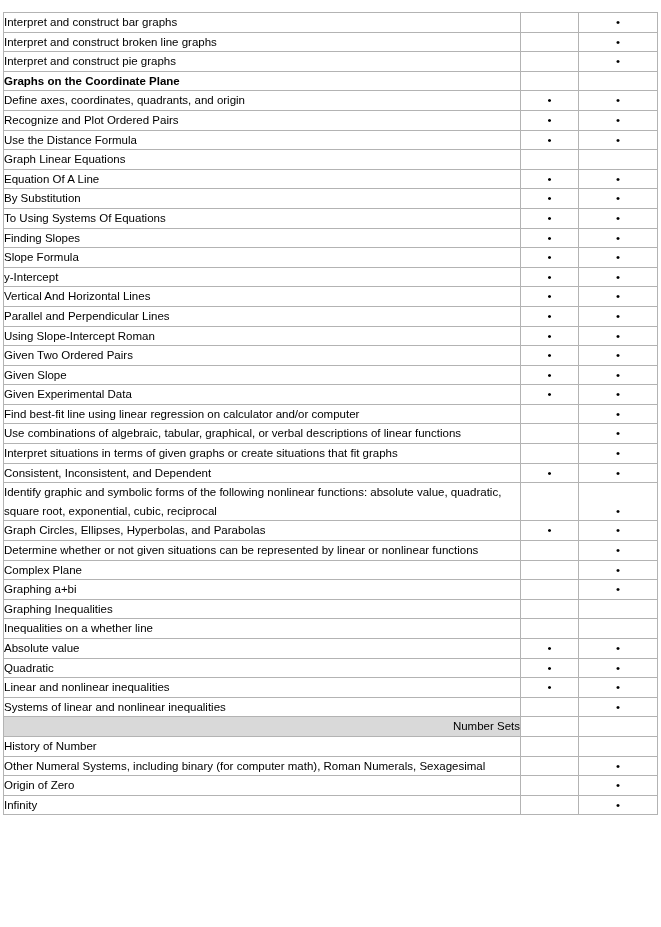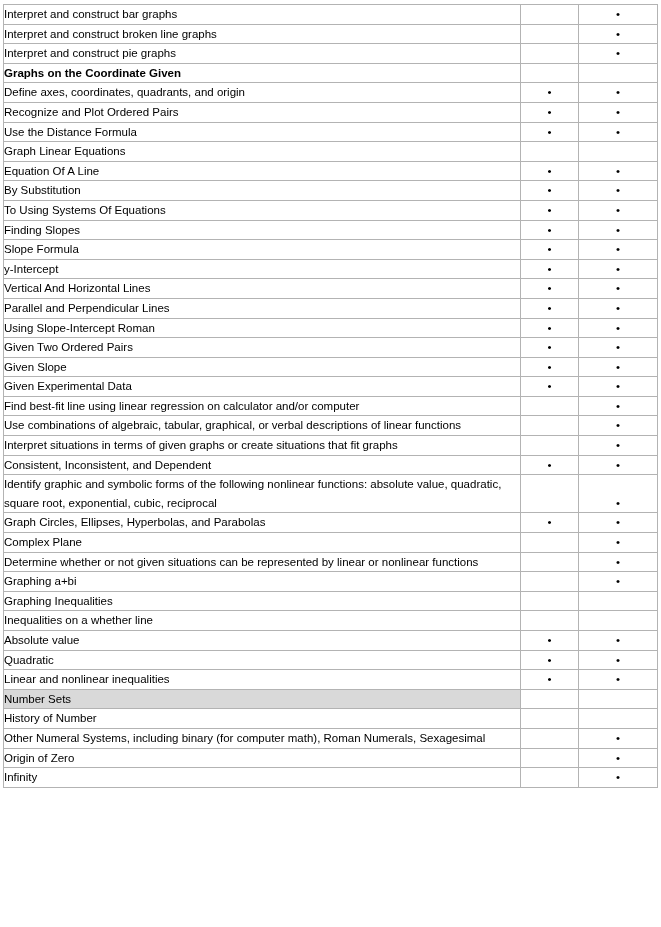--- a/index.html
+++ b/index.html
@@ -15,21 +15,21 @@
     font-size: 11.5px;
     color: #000000;
     overflow: hidden;
   }
 
   #scope-table {
     border-collapse: collapse;
     table-layout: fixed;
     width: 654px;
     margin-left: 3px;
-    margin-top: 4px;
+    margin-top: 12px;
   }
 
   #scope-table col.col-topic  { width: 517px; }
   #scope-table col.col-mark-a { width:  58px; }
   #scope-table col.col-mark-b { width:  79px; }
 
   #scope-table td {
     border: 1px solid #b3b3b3;
     padding: 0;
     vertical-align: bottom;
@@ -46,21 +46,21 @@
     word-wrap: break-word;
   }
 
   
   .topic-cell.lvl-1 { padding-left: 51px; }
 
   .topic-cell.bold { font-weight: bold; }
 
   .topic-cell.section {
     background: #d9d9d9;
-    text-align: left;
+    text-align: right;
     padding-left: 0;
     padding-right: 0;
   }
 
   .mark-cell {
     text-align: center;
     vertical-align: bottom;
   }
 
   .dot {
@@ -88,21 +88,21 @@
         <td class="topic-cell">Interpret and construct broken line graphs</td>
         <td class="mark-cell"></td>
         <td class="mark-cell"><span class="dot">•</span></td>
       </tr>
       <tr>
         <td class="topic-cell">Interpret and construct pie graphs</td>
         <td class="mark-cell"></td>
         <td class="mark-cell"><span class="dot">•</span></td>
       </tr>
       <tr>
-        <td class="topic-cell bold">Graphs on the Coordinate Given</td>
+        <td class="topic-cell bold">Graphs on the Coordinate Plane</td>
         <td class="mark-cell"></td>
         <td class="mark-cell"></td>
       </tr>
       <tr>
         <td class="topic-cell">Define axes, coordinates, quadrants, and origin</td>
         <td class="mark-cell"><span class="dot">•</span></td>
         <td class="mark-cell"><span class="dot">•</span></td>
       </tr>
       <tr>
         <td class="topic-cell">Recognize and Plot Ordered Pairs</td>
@@ -203,30 +203,30 @@
         <td class="topic-cell">Identify graphic and symbolic forms of the following nonlinear functions: absolute value, quadratic, square root, exponential, cubic, reciprocal</td>
         <td class="mark-cell"></td>
         <td class="mark-cell"><span class="dot">•</span></td>
       </tr>
       <tr>
         <td class="topic-cell">Graph Circles, Ellipses, Hyperbolas, and Parabolas</td>
         <td class="mark-cell"><span class="dot">•</span></td>
         <td class="mark-cell"><span class="dot">•</span></td>
       </tr>
       <tr>
+        <td class="topic-cell">Determine whether or not given situations can be represented by linear or nonlinear functions</td>
+        <td class="mark-cell"></td>
+        <td class="mark-cell"><span class="dot">•</span></td>
+      </tr>
+      <tr>
         <td class="topic-cell">Complex Plane</td>
         <td class="mark-cell"></td>
         <td class="mark-cell"><span class="dot">•</span></td>
       </tr>
       <tr>
-        <td class="topic-cell">Determine whether or not given situations can be represented by linear or nonlinear functions</td>
-        <td class="mark-cell"></td>
-        <td class="mark-cell"><span class="dot">•</span></td>
-      </tr>
-      <tr>
         <td class="topic-cell">Graphing a+bi</td>
         <td class="mark-cell"></td>
         <td class="mark-cell"><span class="dot">•</span></td>
       </tr>
       <tr>
         <td class="topic-cell">Graphing Inequalities</td>
         <td class="mark-cell"></td>
         <td class="mark-cell"></td>
       </tr>
       <tr>
@@ -240,20 +240,25 @@
         <td class="mark-cell"><span class="dot">•</span></td>
       </tr>
       <tr>
         <td class="topic-cell">Quadratic</td>
         <td class="mark-cell"><span class="dot">•</span></td>
         <td class="mark-cell"><span class="dot">•</span></td>
       </tr>
       <tr>
         <td class="topic-cell">Linear and nonlinear inequalities</td>
         <td class="mark-cell"><span class="dot">•</span></td>
+        <td class="mark-cell"><span class="dot">•</span></td>
+      </tr>
+      <tr>
+        <td class="topic-cell">Systems of linear and nonlinear inequalities</td>
+        <td class="mark-cell"></td>
         <td class="mark-cell"><span class="dot">•</span></td>
       </tr>
       <tr>
         <td class="topic-cell section">Number Sets</td>
         <td class="mark-cell"></td>
         <td class="mark-cell"></td>
       </tr>
       <tr>
         <td class="topic-cell">History of Number</td>
         <td class="mark-cell"></td>

